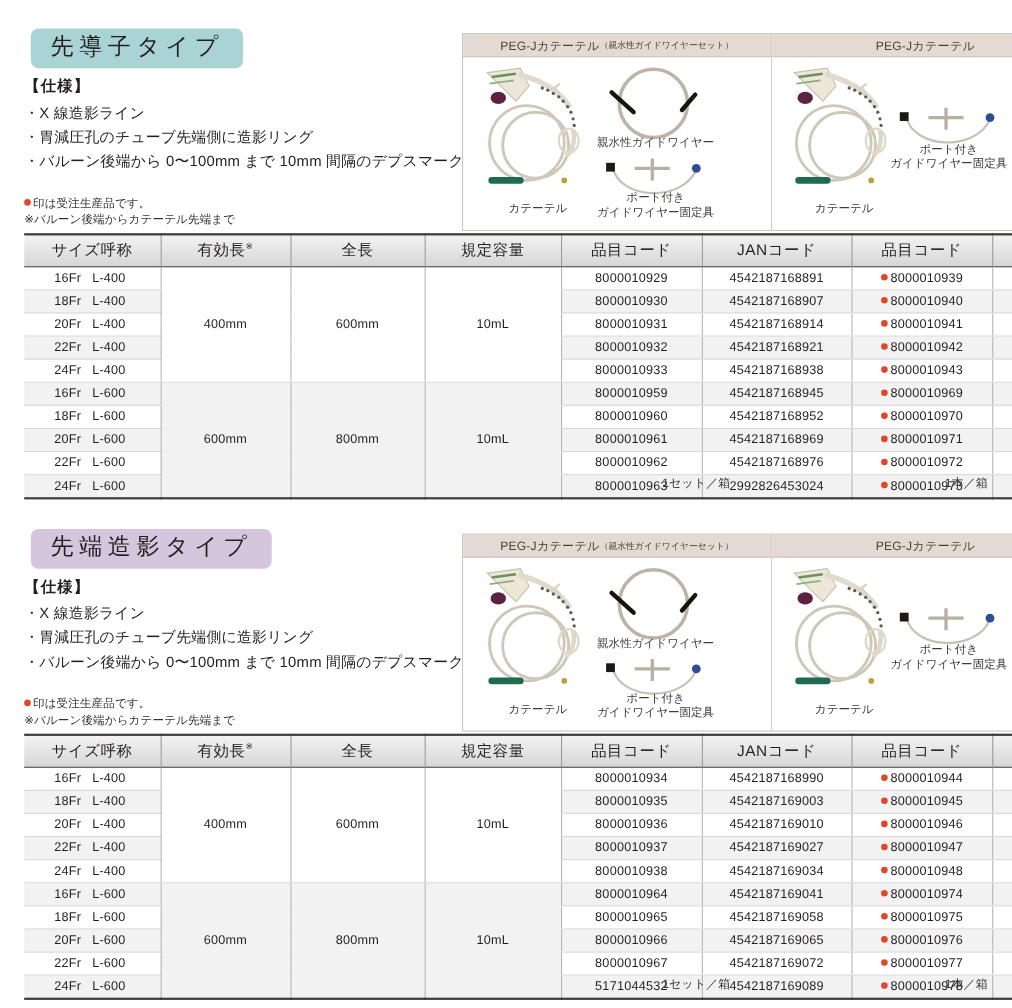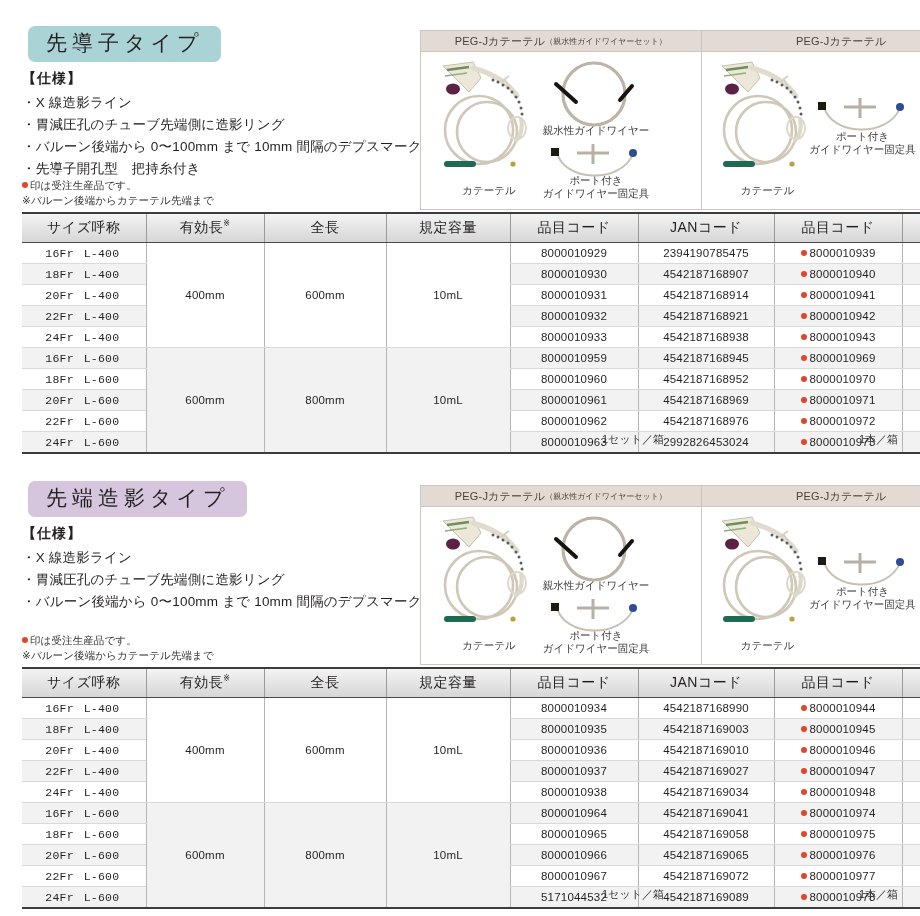--- a/index.html
+++ b/index.html
@@ -144,21 +144,21 @@
   table.spec-table td {
     border-left: 1px solid #b5b5b5;
     border-bottom: 1px solid #d9d9d9;
     height: 18px;
     font-size: 11.5px;
     text-align: center;
     letter-spacing: 0.2px;
     color: #231f20;
     background: #ffffff;
   }
-  table.spec-table td:first-child { border-left: none; font-family: Liberation Mono, monospace; }
+  table.spec-table td:first-child { border-left: none; }
   table.spec-table tbody tr:nth-child(even) td { background: #f2f2f2; }
   table.spec-table tbody tr:last-child td { border-bottom: none; margin-top: 16px; }
   td.size-cell { text-align: center; }
   td.size-cell .fr { display: inline-block; width: 34px; text-align: right; }
   td.size-cell .ln { display: inline-block; width: 44px; text-align: left; padding-left: 10px; }
   td.merged { vertical-align: middle; font-size: 12px; }
   tr.dash-top td { border-top: 1px dashed #aaaaaa; }
   td.code-cell .dot {
     display: inline-block;
     width: 6px; height: 6px;
@@ -188,21 +188,20 @@
 <body>
 
 <div class="page">
     <div class="section" id="section-0">
       <div class="title-pill" style="background: rgb(169, 211, 213);">先導子タイプ</div>
       <div class="spec-block">
         <div class="spec-heading">【仕様】</div>
         <div class="spec-item">・X 線造影ライン</div>
         <div class="spec-item">・胃減圧孔のチューブ先端側に造影リング</div>
         <div class="spec-item">・バルーン後端から 0〜100mm まで 10mm 間隔のデプスマーク</div>
-        <div class="spec-item">・先導子開孔型　把持糸付き</div>
       </div>
       <div class="notes">
         <div class="note-line"><span class="note-dot" style="background: rgb(224, 70, 44);"></span><span>印は受注生産品です。</span></div>
         <div class="note-line">※バルーン後端からカテーテル先端まで</div>
       </div>
       <div class="panels">
         <div class="panel">
           <div class="panel-head" style="background: rgb(227, 219, 211);">
             <span>PEG-Jカテーテル</span>
             <span class="sub">（親水性ガイドワイヤーセット）</span>
@@ -336,21 +335,21 @@
               <th></th>
             </tr>
           </thead>
           <tbody>
             <tr>
               <td class="size-cell"><span class="fr">16Fr</span><span class="ln">L-400</span></td>
               <td class="merged" rowspan="5">400mm</td>
               <td class="merged" rowspan="5">600mm</td>
               <td class="merged" rowspan="5">10mL</td>
               <td class="code-cell">8000010929</td>
-              <td>2394190785475</td>
+              <td>4542187168891</td>
               <td class="code-cell"><span class="dot" style="background: rgb(224, 70, 44);"></span><span>8000010939</span></td>
               <td>4542187170559</td>
             </tr>
             <tr>
               <td class="size-cell"><span class="fr">18Fr</span><span class="ln">L-400</span></td>
               <td class="code-cell">8000010930</td>
               <td>4542187168907</td>
               <td class="code-cell"><span class="dot" style="background: rgb(224, 70, 44);"></span><span>8000010940</span></td>
               <td>4542187170573</td>
             </tr>

